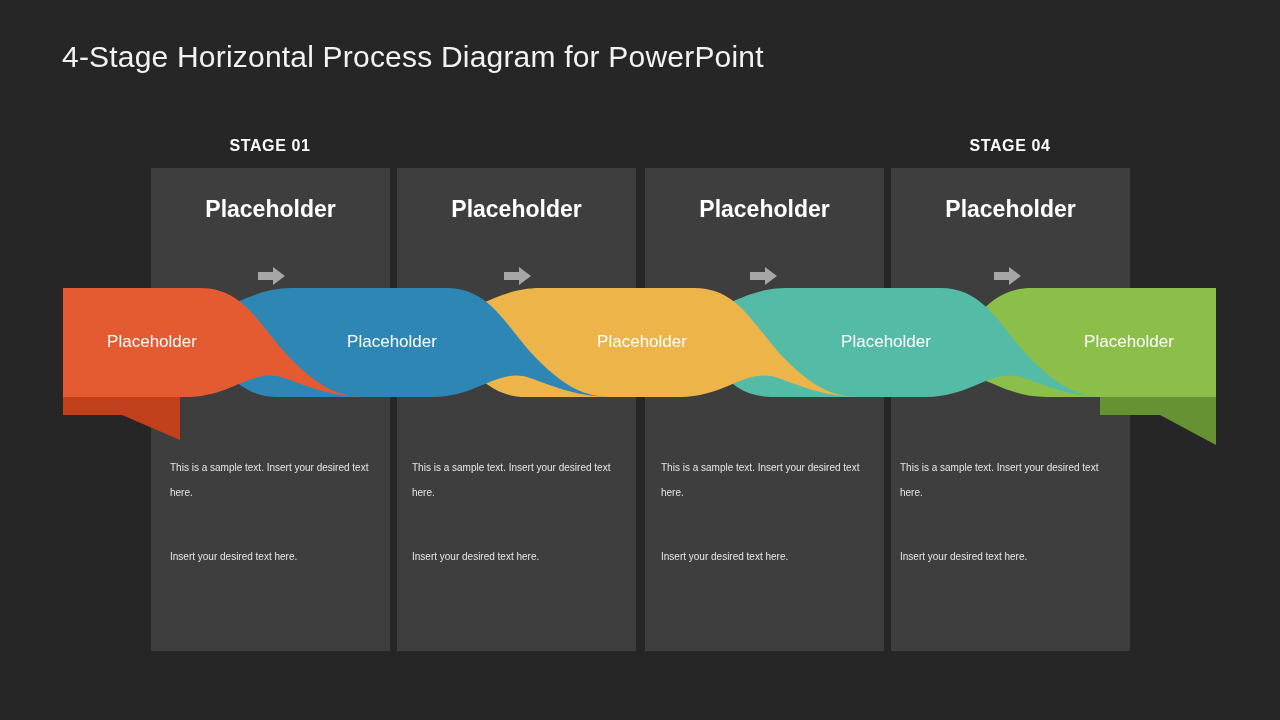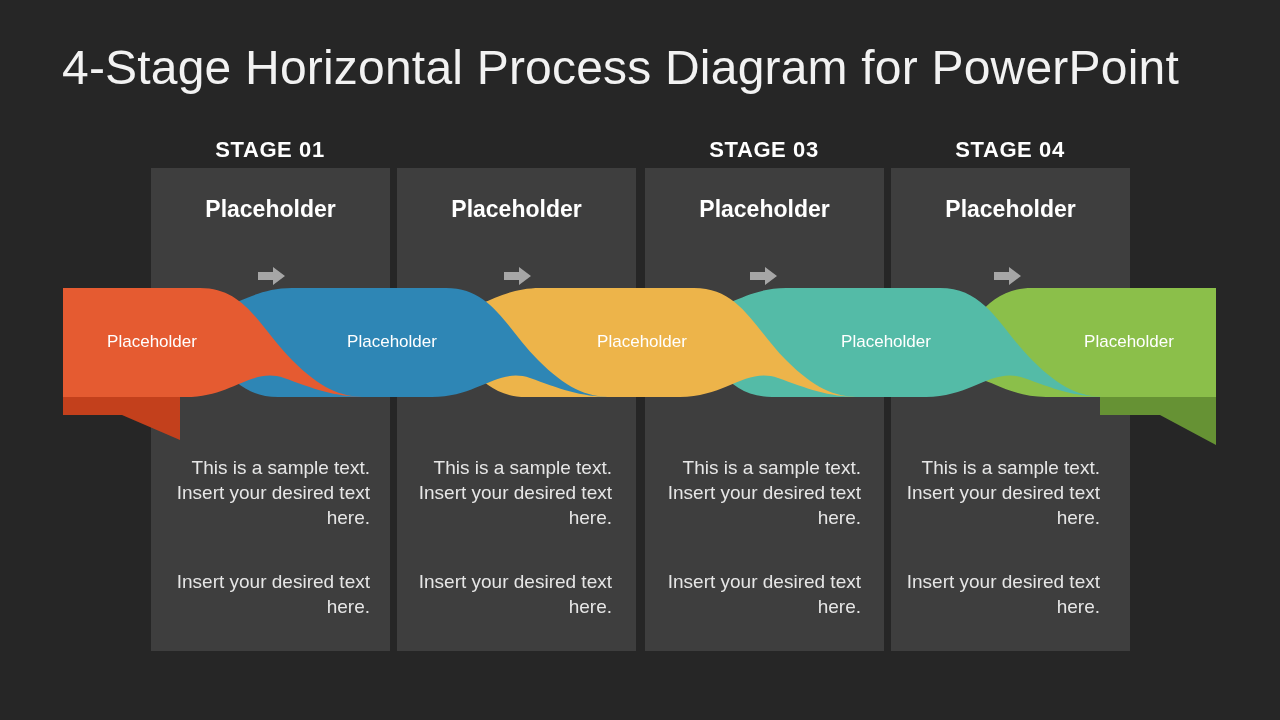--- a/index.html
+++ b/index.html
@@ -8,34 +8,34 @@
     background:#262626;
     font-family:"Liberation Sans", sans-serif;
     overflow:hidden;
     position:relative;
   }
   #slide{position:absolute;inset:0;width:1280px;height:720px;}
 
   .title{
     position:absolute;
     left:62px; top:40px;
-    font-size:48px;
+    font-size:30px;
     font-weight:400;
     color:#F2F2F2;
     letter-spacing:0.2px;
     white-space:nowrap;
   }
 
   
   .stage-label{
     position:absolute;
     top:137px;
     width:240px;
     text-align:center;
-    font-size:22px;
+    font-size:16px;
     font-weight:bold;
     color:#FFFFFF;
     letter-spacing:0.6px;
   }
 
   
   .panel{
     position:absolute;
     top:168px;
     width:239px;
@@ -50,22 +50,22 @@
     text-align:center;
     font-size:23px;
     font-weight:bold;
     color:#FFFFFF;
   }
 
   .panel-body{
     position:absolute;
     top:455px;
     width:200px;
-    text-align:right;
-    font-size:19px;
+    text-align:left;
+    font-size:10px;
     line-height:25px;
     color:#E6E6E6;
   }
   .panel-body .para2{margin-top:39px;}
 
   
   .arrow{
     position:absolute;
     top:266px;
     width:28px;height:20px;
@@ -84,21 +84,20 @@
   }
 </style>
 </head>
 <body>
 
 <div id="slide">
 
   <div class="title">4-Stage Horizontal Process Diagram for PowerPoint</div>
 
   <div class="stage-label" style="left:150px">STAGE 01</div>
-  <div class="stage-label" style="left:644px">STAGE 03</div>
   <div class="stage-label" style="left:890px">STAGE 04</div>
 
   <div class="panel" style="left:151px"></div>
   <div class="panel" style="left:397px"></div>
   <div class="panel" style="left:645px"></div>
   <div class="panel" style="left:891px"></div>
 
   <div class="panel-heading" style="left:151px">Placeholder</div>
   <div class="panel-heading" style="left:397px">Placeholder</div>
   <div class="panel-heading" style="left:645px">Placeholder</div>

